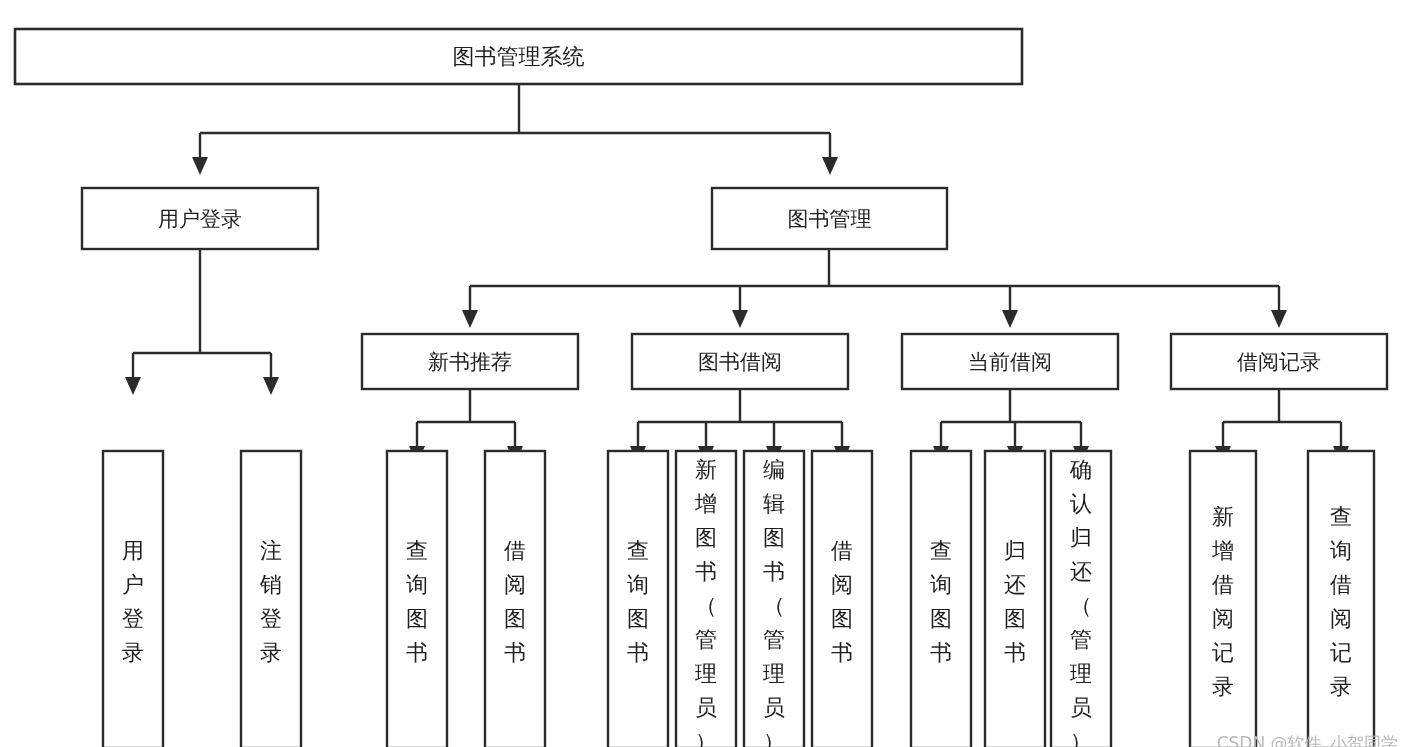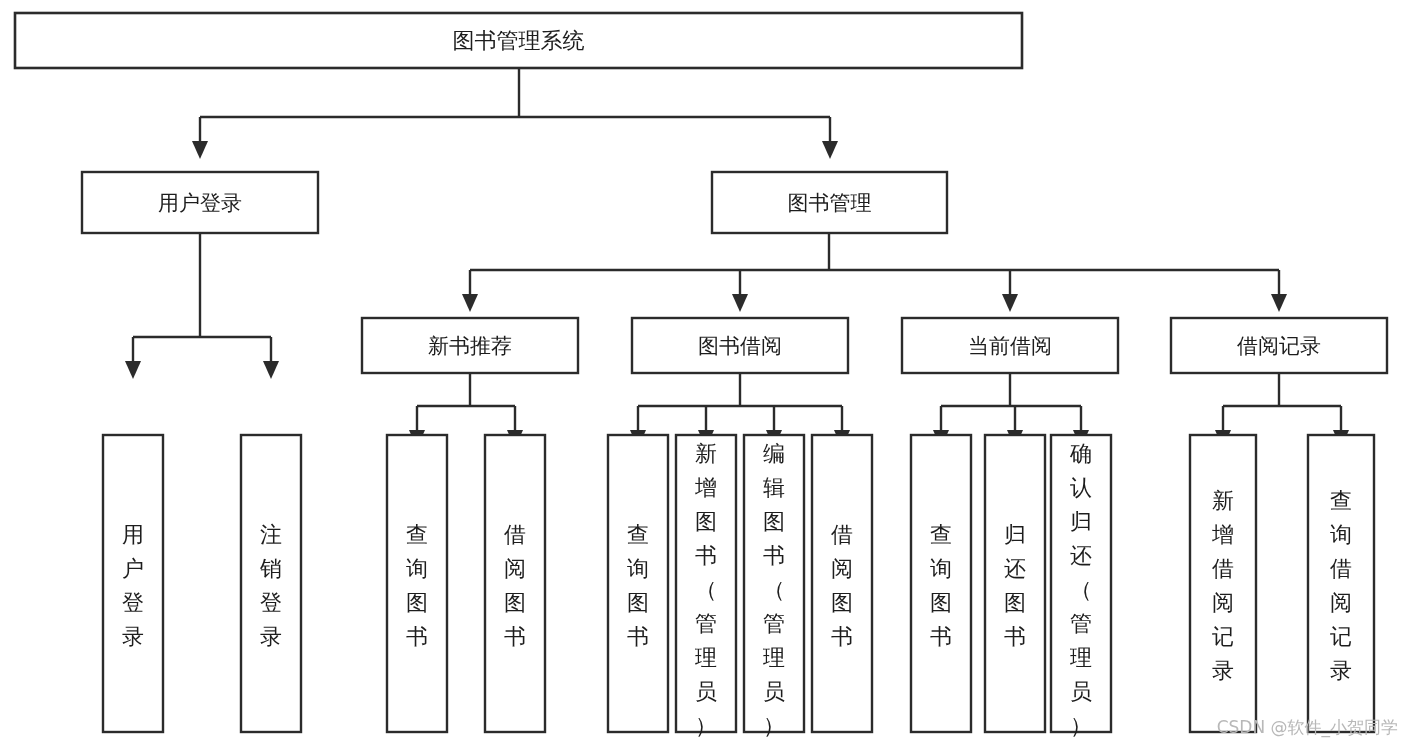--- a/index.html
+++ b/index.html
@@ -11,21 +11,21 @@
   body {
     width: 1405px;
     height: 747px;
     position: relative;
     overflow: hidden;
     font-family: "DejaVu Sans", "Liberation Sans", sans-serif;
   }
   #diagram-root {
     position: absolute;
     left: 0;
-    top: 0;
+    top: 16px;
     width: 1405px;
     height: 592px;
   }
   svg.diagram-canvas {
     display: block;
     width: 1405px;
     height: 747px;
     background: #ffffff;
   }
   .node-box {

